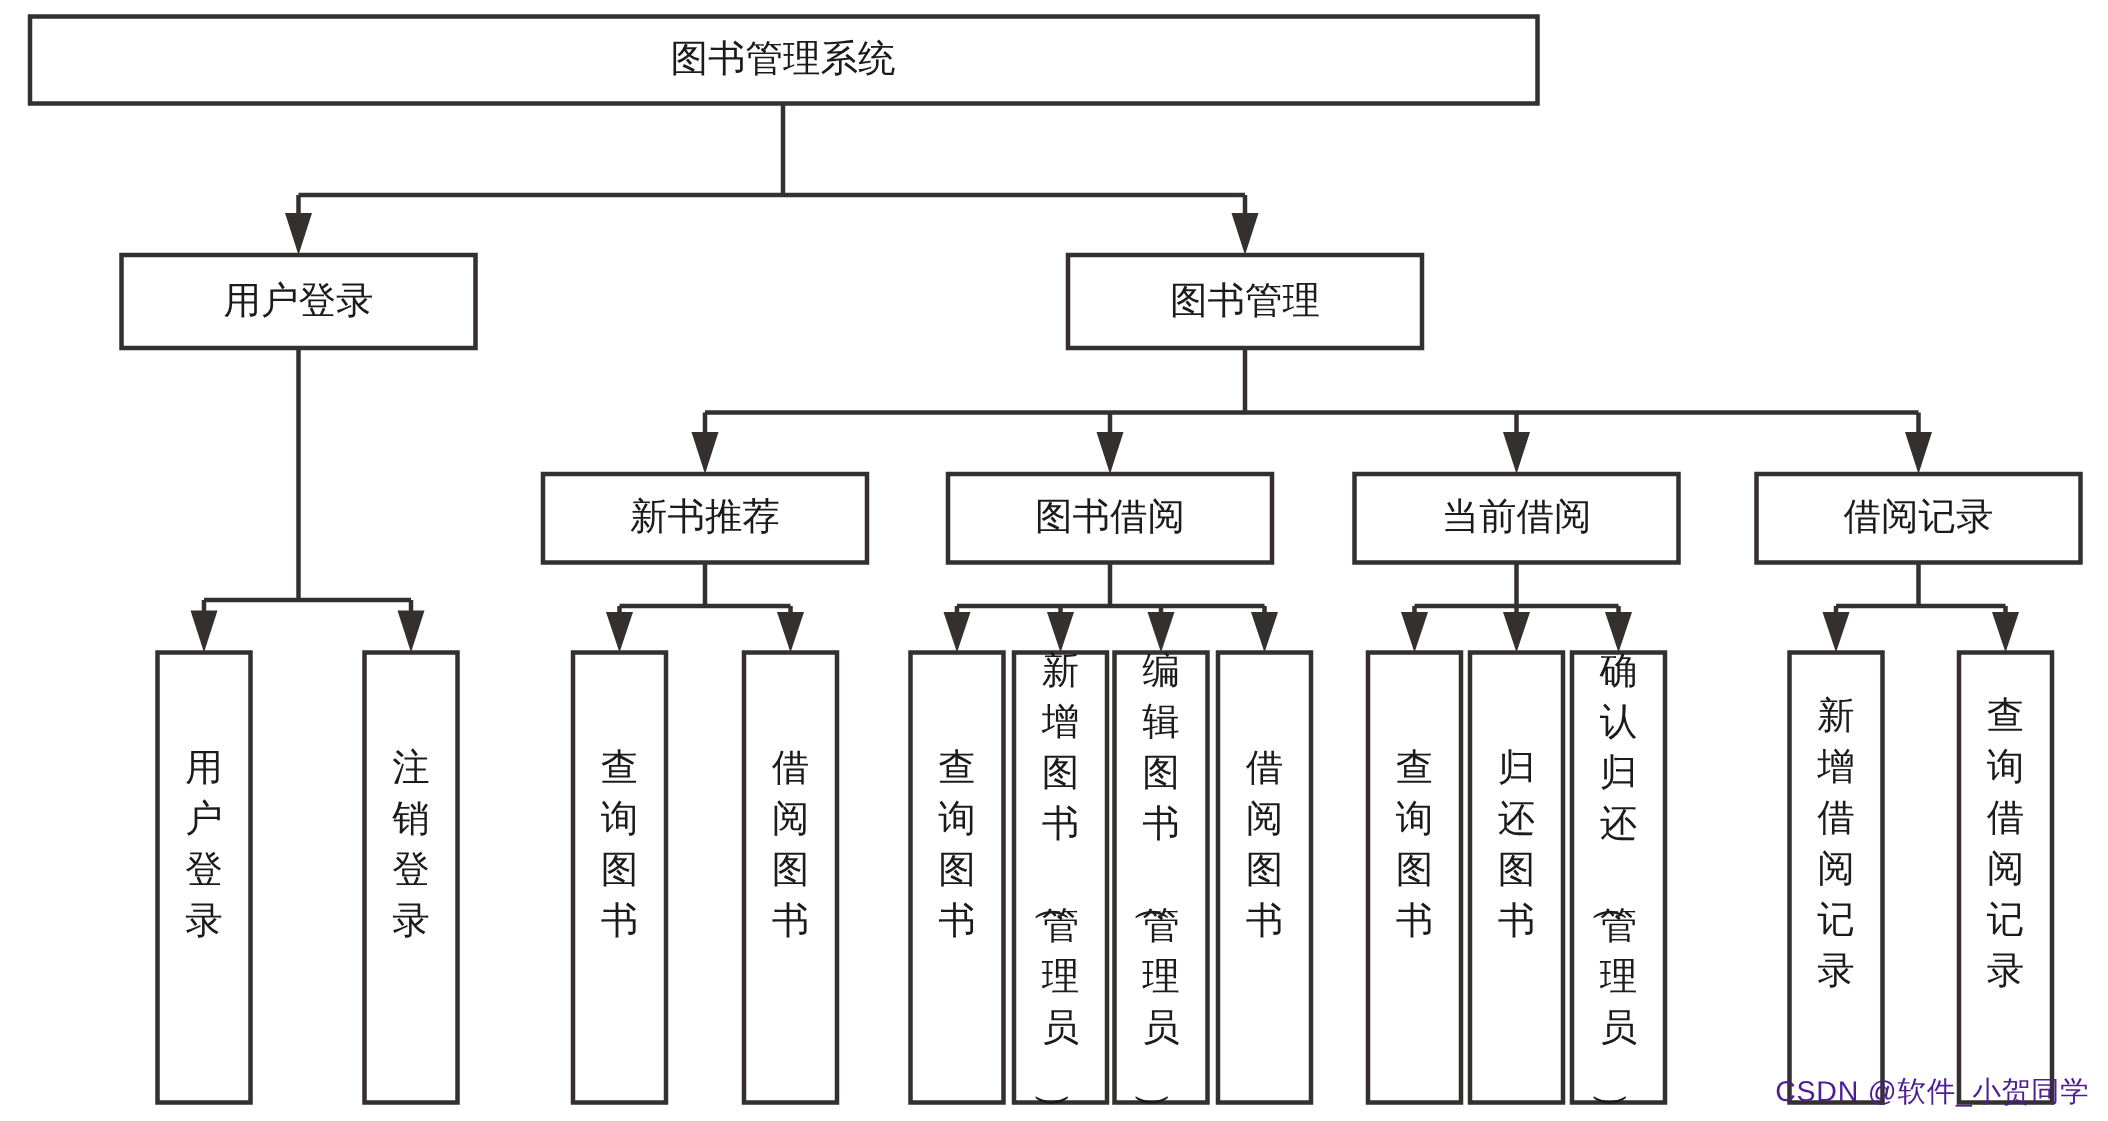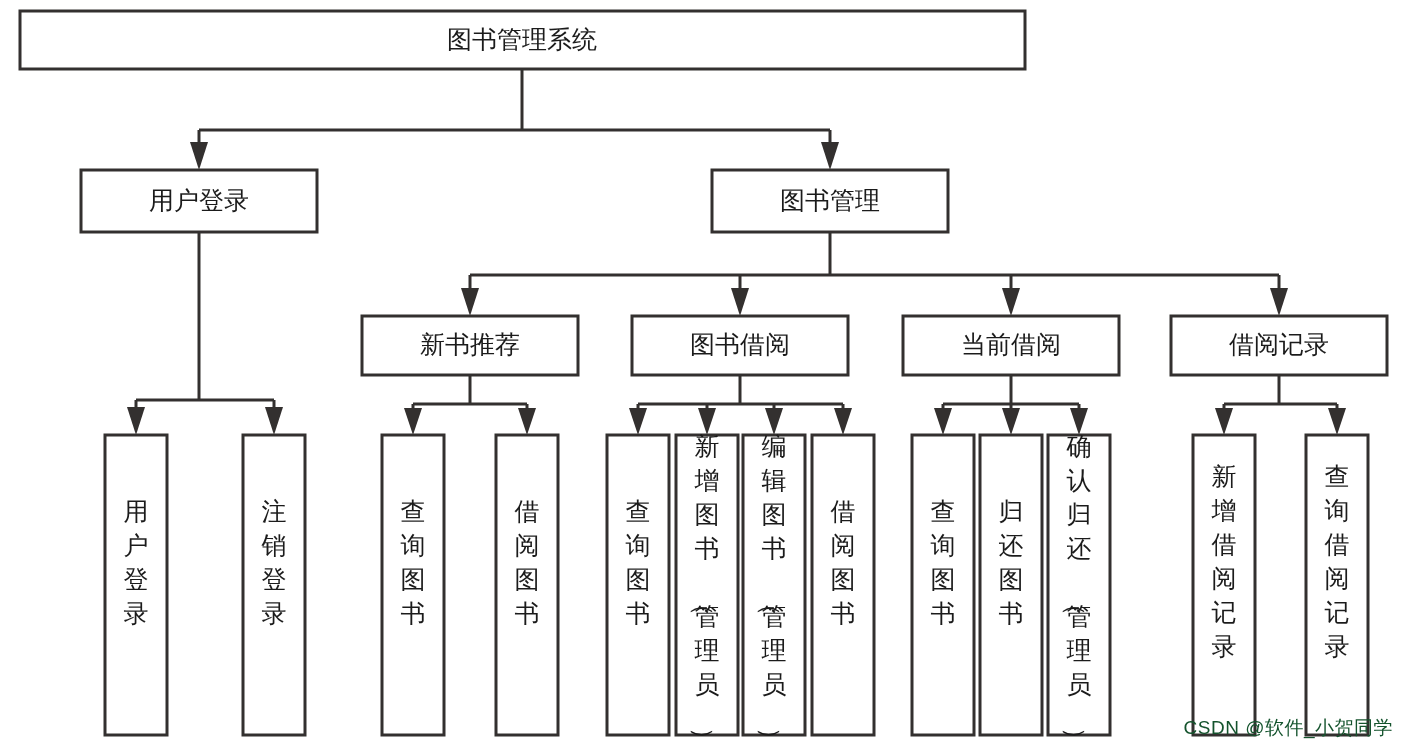--- a/index.html
+++ b/index.html
@@ -52,21 +52,21 @@
   .edge-arrow {
     fill: #33302f;
     stroke: none;
   }
   .watermark {
     position: absolute;
     right: 12px;
     bottom: 6px;
     font-family: "Liberation Sans", "DejaVu Sans", sans-serif;
     font-size: 19px;
-    color: #14532d;
+    color: #4c1d95;
     letter-spacing: 0.5px;
     white-space: nowrap;
     user-select: none;
   }
 </style>
 </head>
 <body>
 
 <div id="diagram-root">
   <svg id="tree" viewBox="0 0 1405 747" xmlns="http://www.w3.org/2000/svg">

